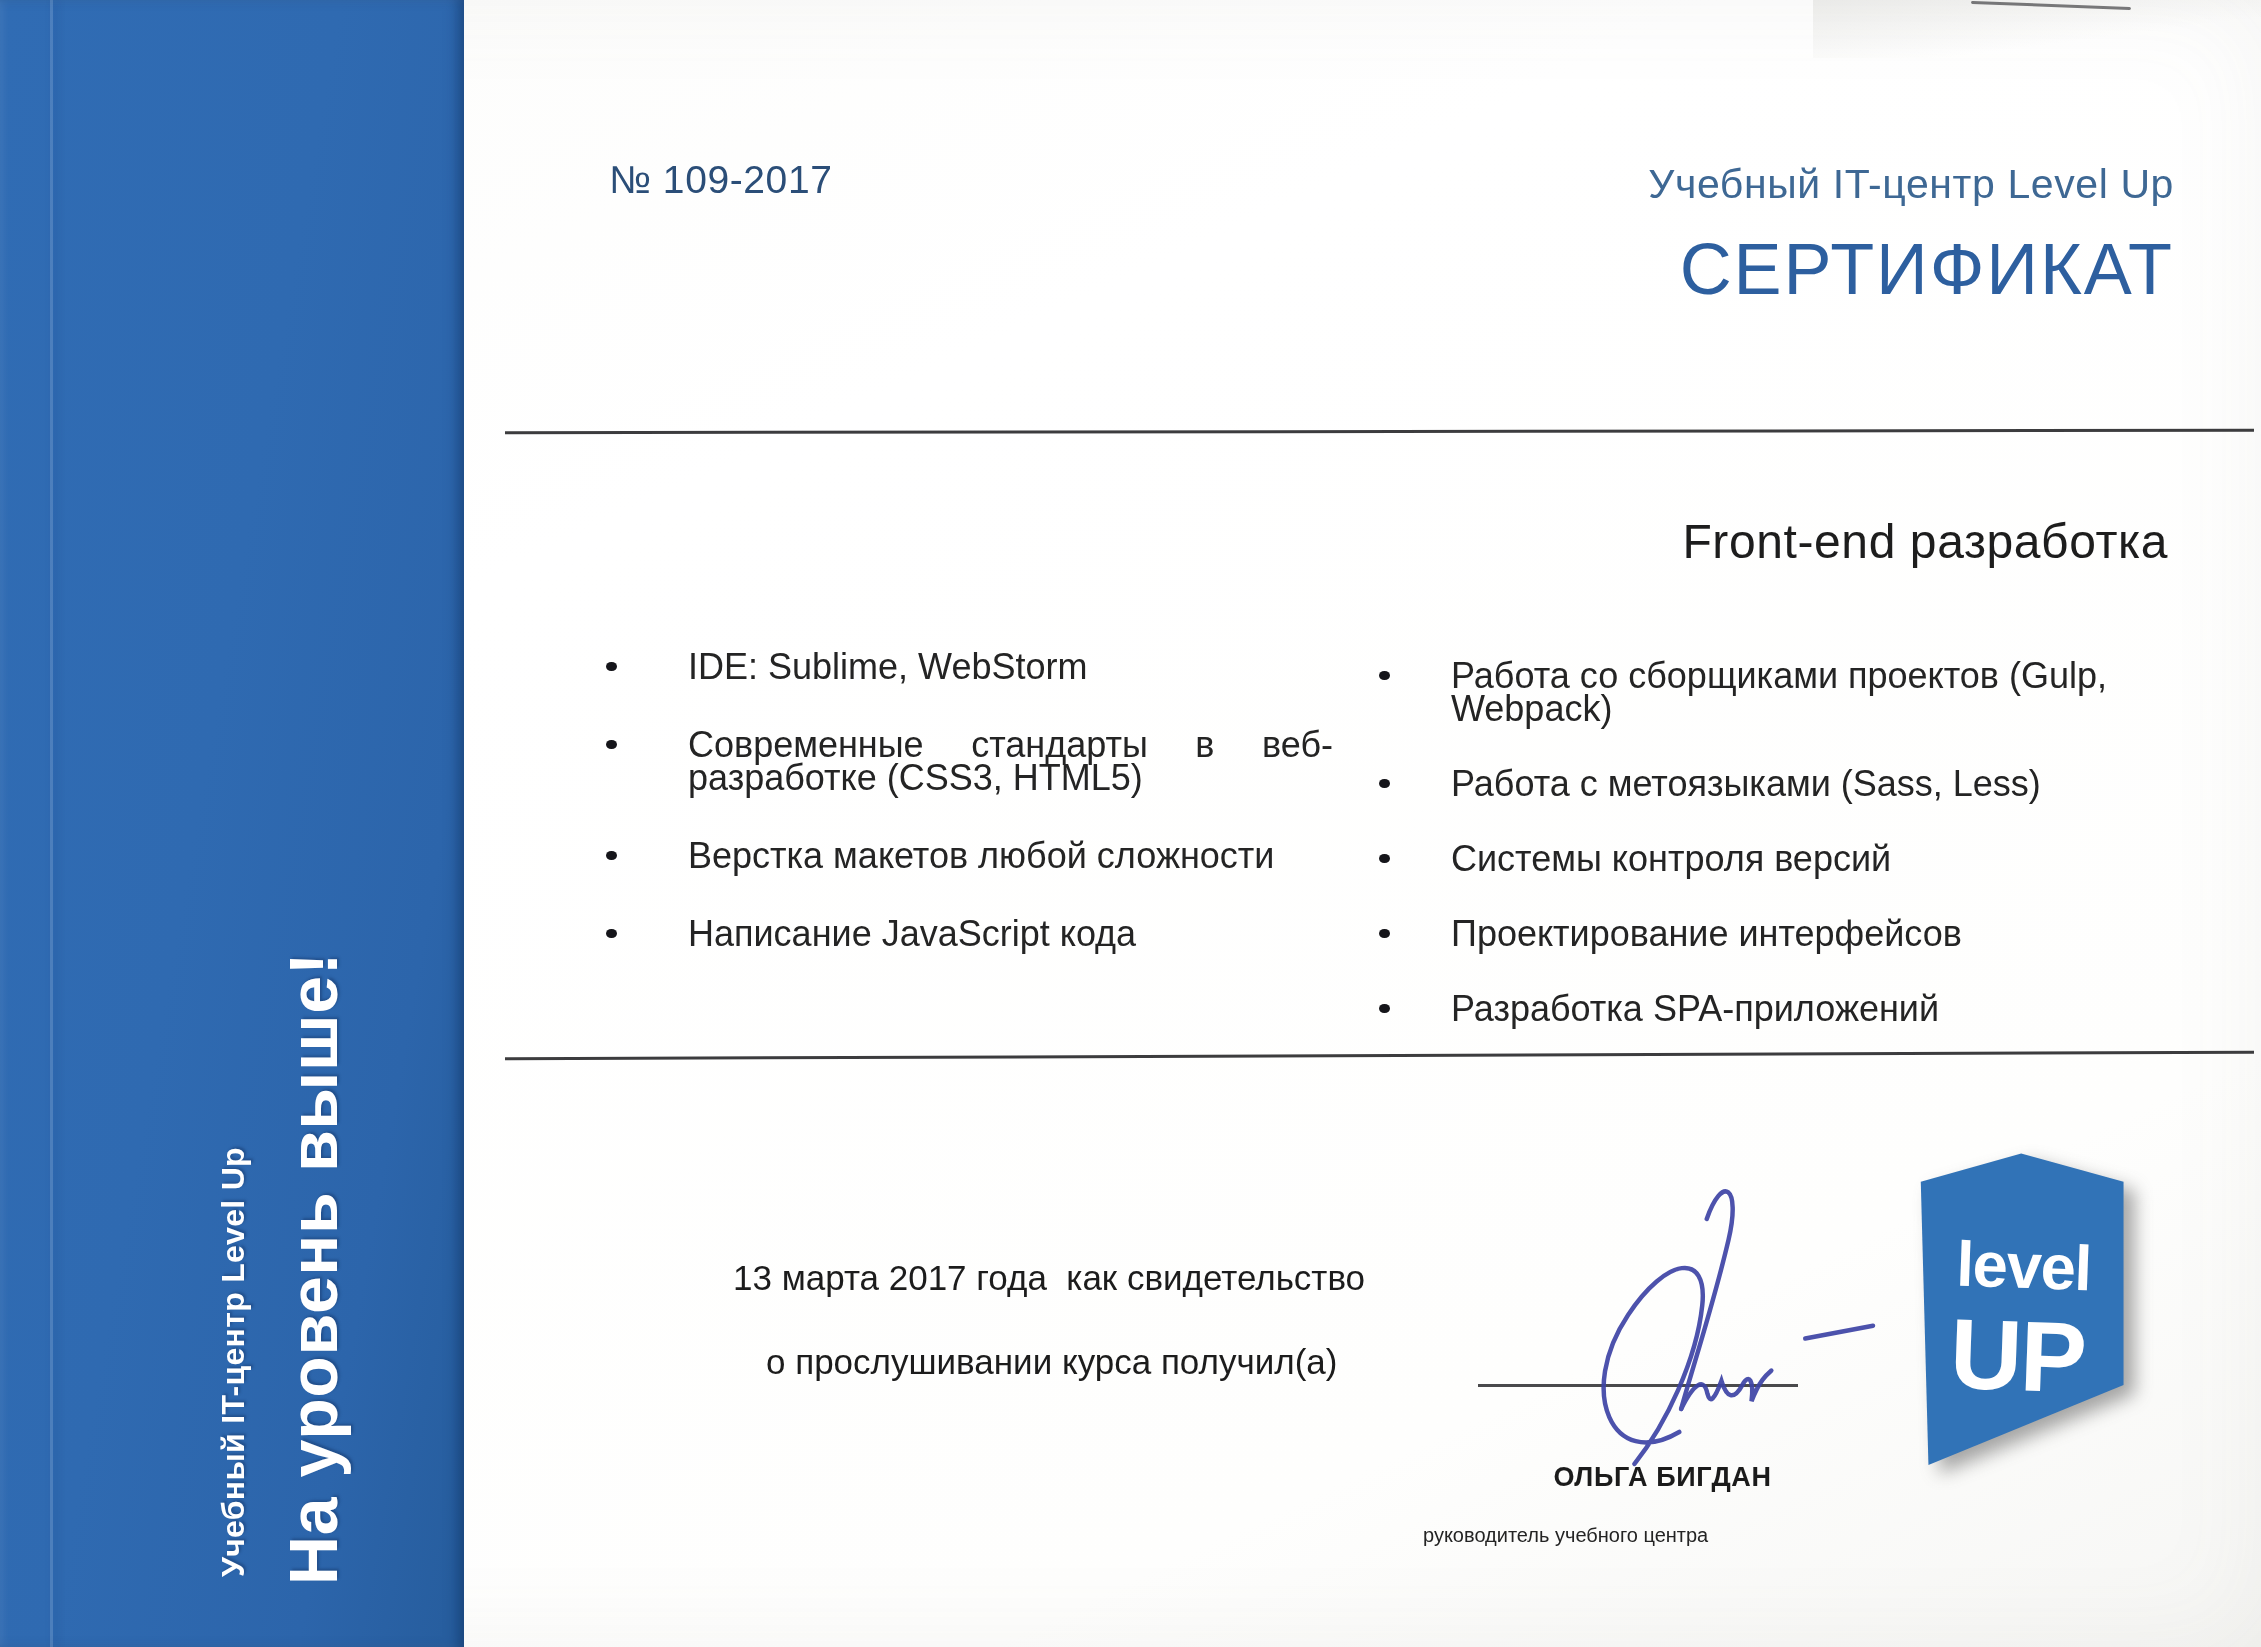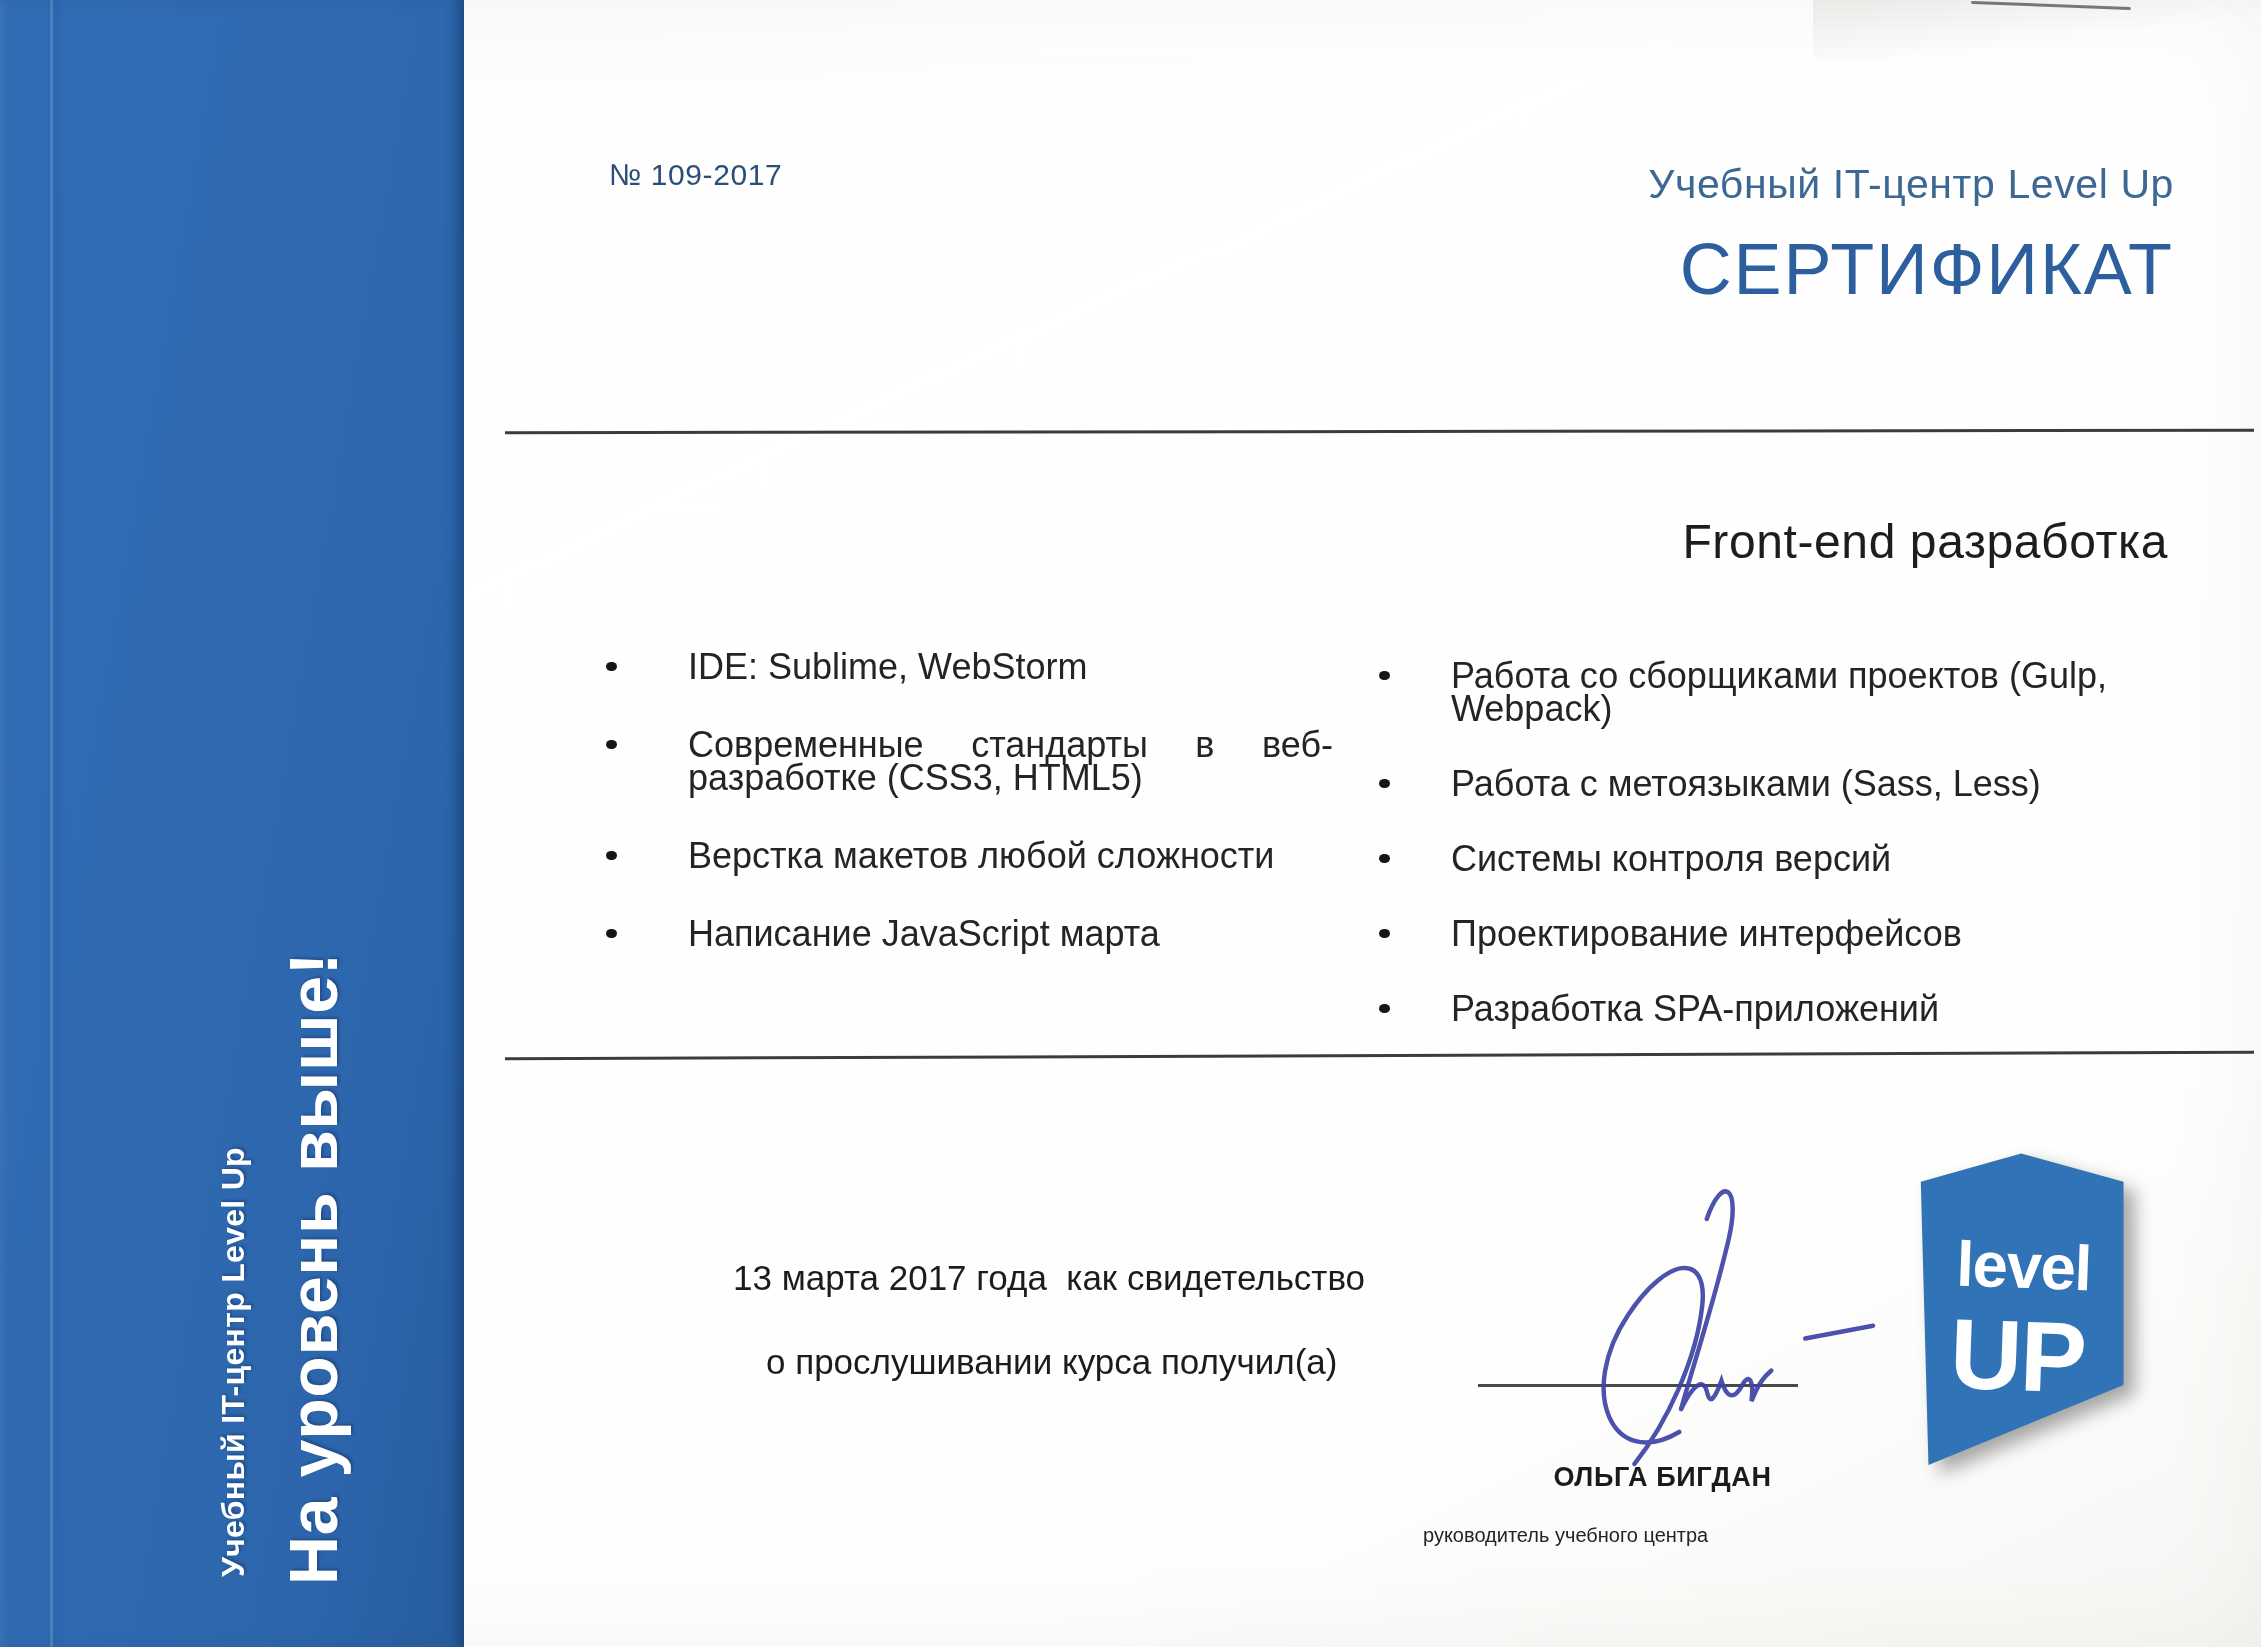--- a/index.html
+++ b/index.html
@@ -33,21 +33,21 @@
     white-space:nowrap;
     color:#ffffff;
     font-weight:bold;
     text-shadow:1.9px 1.9px 2.6px rgba(20,50,100,.45);
   }
   .spine-small{left:215px;top:1577px;font-size:32px;letter-spacing:0.3px;}
   .spine-big{left:274px;top:1585px;font-size:68px;letter-spacing:0.6px;}
   
   .cert-number{
     position:absolute;left:609px;top:158px;
-    font-size:30px;color:#2b4e78;letter-spacing:0.6px;
+    font-size:39px;color:#2b4e78;letter-spacing:0.6px;
   }
   .org-line{
     position:absolute;left:1522px;top:161px;width:652px;
     text-align:right;font-size:41px;color:#3e6894;letter-spacing:0.6px;
   }
   .cert-title{
     position:absolute;left:1522px;top:228px;width:652px;
     text-align:right;font-size:72px;color:#2d5f9f;letter-spacing:1.9px;
   }
   .rule{
@@ -136,21 +136,21 @@
   <div class="cert-title">СЕРТИФИКАТ</div>
 
   <div class="rule rule-1"></div>
 
   <div class="course-title">Front-end разработка</div>
 
   <ul class="topics topics-left">
     <li>IDE: Sublime, WebStorm</li>
     <li class="justify">Современные стандарты в веб-разработке (CSS3, HTML5)</li>
     <li>Верстка макетов любой сложности</li>
-    <li>Написание JavaScript марта</li>
+    <li>Написание JavaScript кода</li>
   </ul>
 
   <ul class="topics topics-right">
     <li>Работа со сборщиками проектов (Gulp, Webpack)</li>
     <li>Работа с метоязыками (Sass, Less)</li>
     <li>Системы контроля версий</li>
     <li>Проектирование интерфейсов</li>
     <li>Разработка SPA-приложений</li>
   </ul>
 

